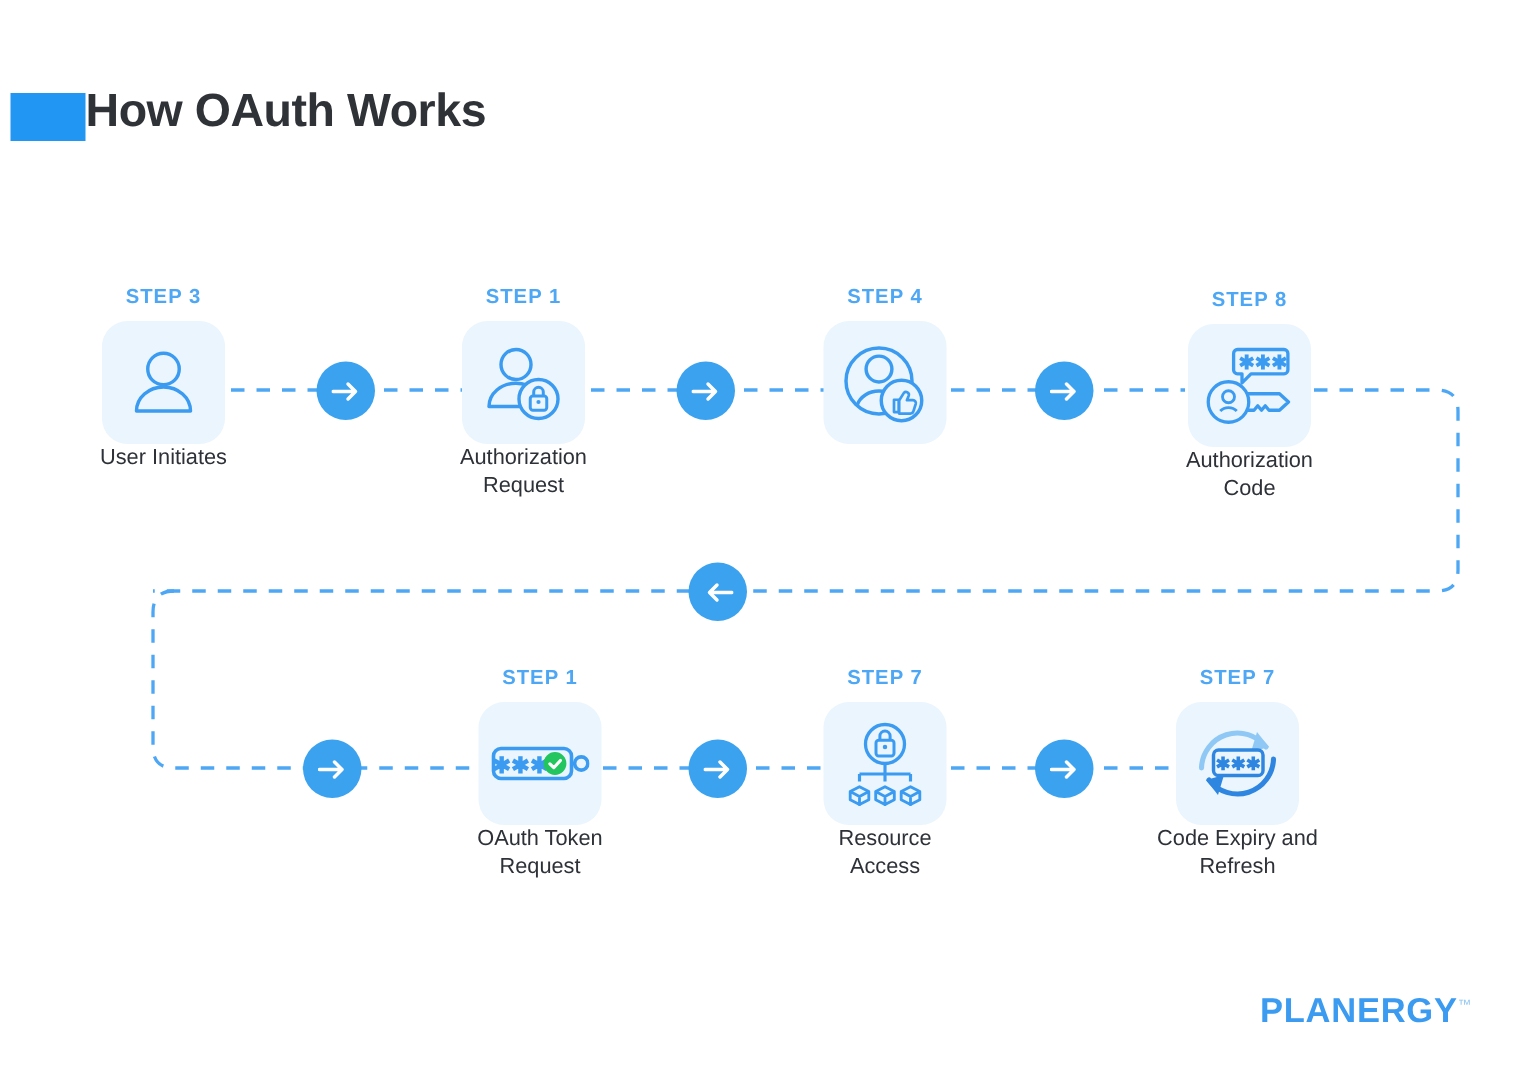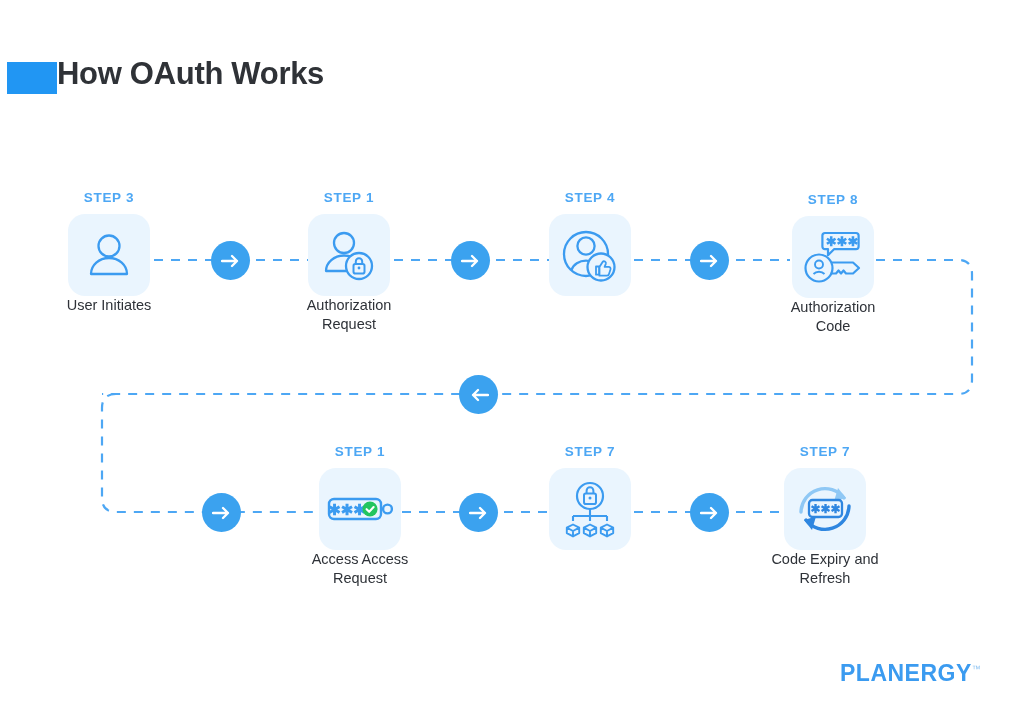--- a/index.html
+++ b/index.html
@@ -144,41 +144,43 @@
     <div class="tile">
       <svg width="66" height="34" viewBox="0 0 66 34">
         <rect x="2" y="7" width="52" height="20" rx="5" fill="none" stroke="#3b9bf0" stroke-width="2.4"></rect>
         <text x="20" y="23" font-family="'Liberation Sans',sans-serif" font-size="15" font-weight="bold" fill="#3b9bf0" text-anchor="middle">✱✱✱</text>
         <circle cx="43" cy="17" r="7.6" fill="#22c55e"></circle>
         <path d="M39.6 17.2 l2.6 2.6 l4.4 -4.8" fill="none" stroke="#ffffff" stroke-width="2.1" stroke-linecap="round" stroke-linejoin="round"></path>
         <path d="M54 17 h3" stroke="#3b9bf0" stroke-width="2.4"></path>
         <circle cx="60.5" cy="17" r="4.4" fill="none" stroke="#3b9bf0" stroke-width="2.4"></circle>
       </svg>
     </div>
-    <div class="step-caption" style="white-space:pre-line;">Access Access
+    <div class="step-caption" style="white-space:pre-line;">OAuth Token
 Request</div>
   </div>
 
   <div class="step" style="left:505px;top:432px;">
     <div class="step-label">STEP 7</div>
     <div class="tile">
       <svg width="60" height="58" viewBox="0 0 60 58">
         <circle cx="30" cy="16" r="13" fill="none" stroke="#3b9bf0" stroke-width="2.2"></circle>
         <rect x="24" y="13.5" width="12" height="10.5" rx="1.8" fill="none" stroke="#3b9bf0" stroke-width="2"></rect>
         <path d="M26.6 13.5 v-2.8 a3.4 3.4 0 0 1 6.8 0 V13.5" fill="none" stroke="#3b9bf0" stroke-width="2"></path>
         <circle cx="30" cy="18" r="1.5" fill="#3b9bf0"></circle>
         <path d="M30 29 V36 M13 36 H47 M13 36 V41 M30 36 V41 M47 36 V41" fill="none" stroke="#3b9bf0" stroke-width="2.1"></path>
 
         <g fill="none" stroke="#3b9bf0" stroke-width="1.9" stroke-linejoin="round">
           <path d="M13 44.5 l-6.2 3.2 v5.4 l6.2 3.2 l6.2 -3.2 v-5.4 z M6.8 47.7 l6.2 3.3 l6.2 -3.3 M13 51 v6.3"></path>
           <path d="M30 44.5 l-6.2 3.2 v5.4 l6.2 3.2 l6.2 -3.2 v-5.4 z M23.8 47.7 l6.2 3.3 l6.2 -3.3 M30 51 v6.3"></path>
           <path d="M47 44.5 l-6.2 3.2 v5.4 l6.2 3.2 l6.2 -3.2 v-5.4 z M40.8 47.7 l6.2 3.3 l6.2 -3.3 M47 51 v6.3"></path>
         </g>
       </svg>
     </div>
+    <div class="step-caption" style="white-space:pre-line;">Resource
+Access</div>
   </div>
 
   <div class="step" style="left:740px;top:432px;">
     <div class="step-label">STEP 7</div>
     <div class="tile">
       <svg width="62" height="58" viewBox="0 0 62 58">
 
         <path d="M7 32 A24 24 0 0 1 50 18" fill="none" stroke="#8fc8f5" stroke-width="3.4" stroke-linecap="round"></path>
         <path d="M44 8 l8 10 l-12 3.4 z" fill="#8fc8f5"></path>
 

